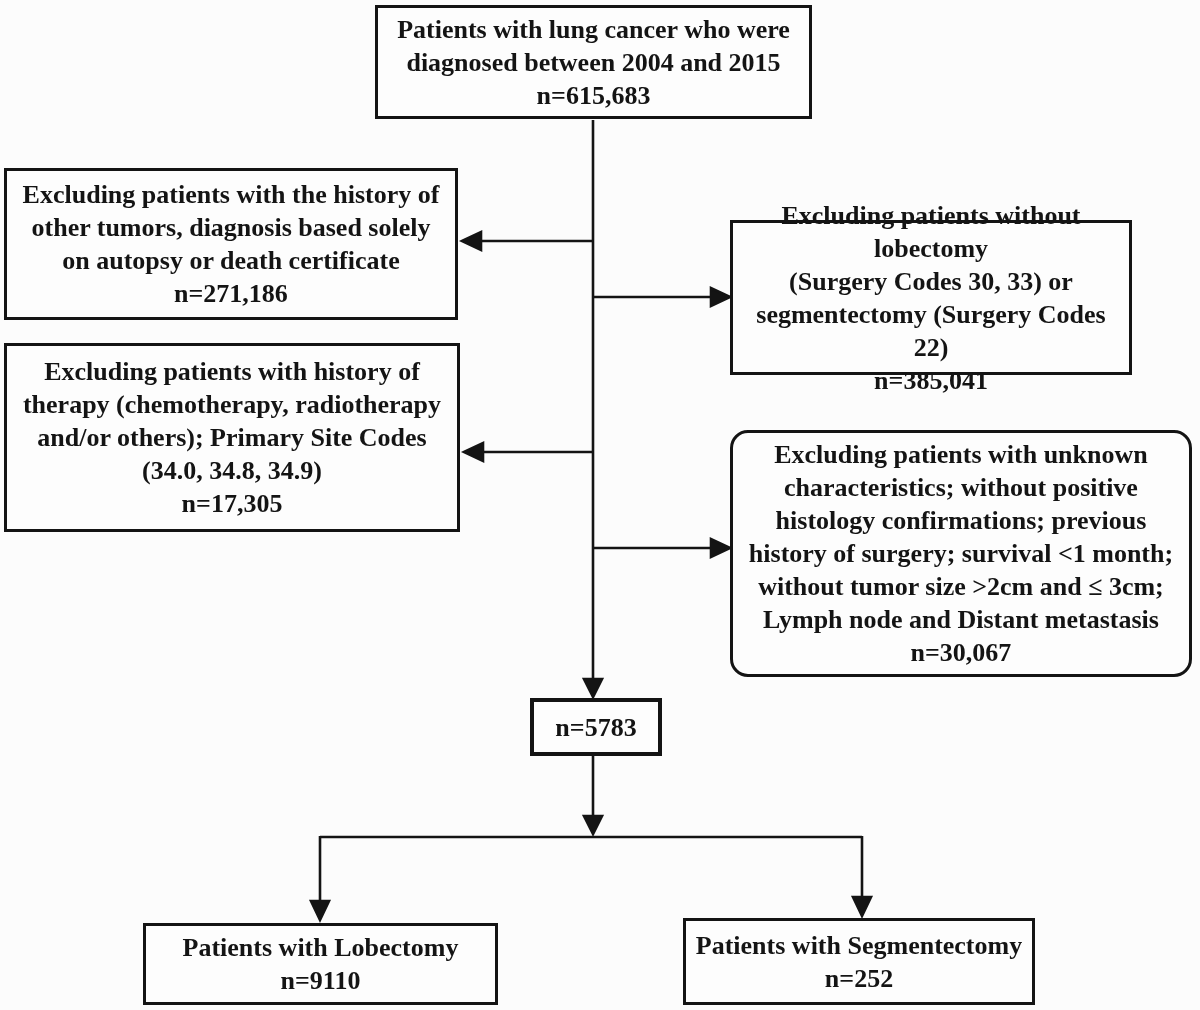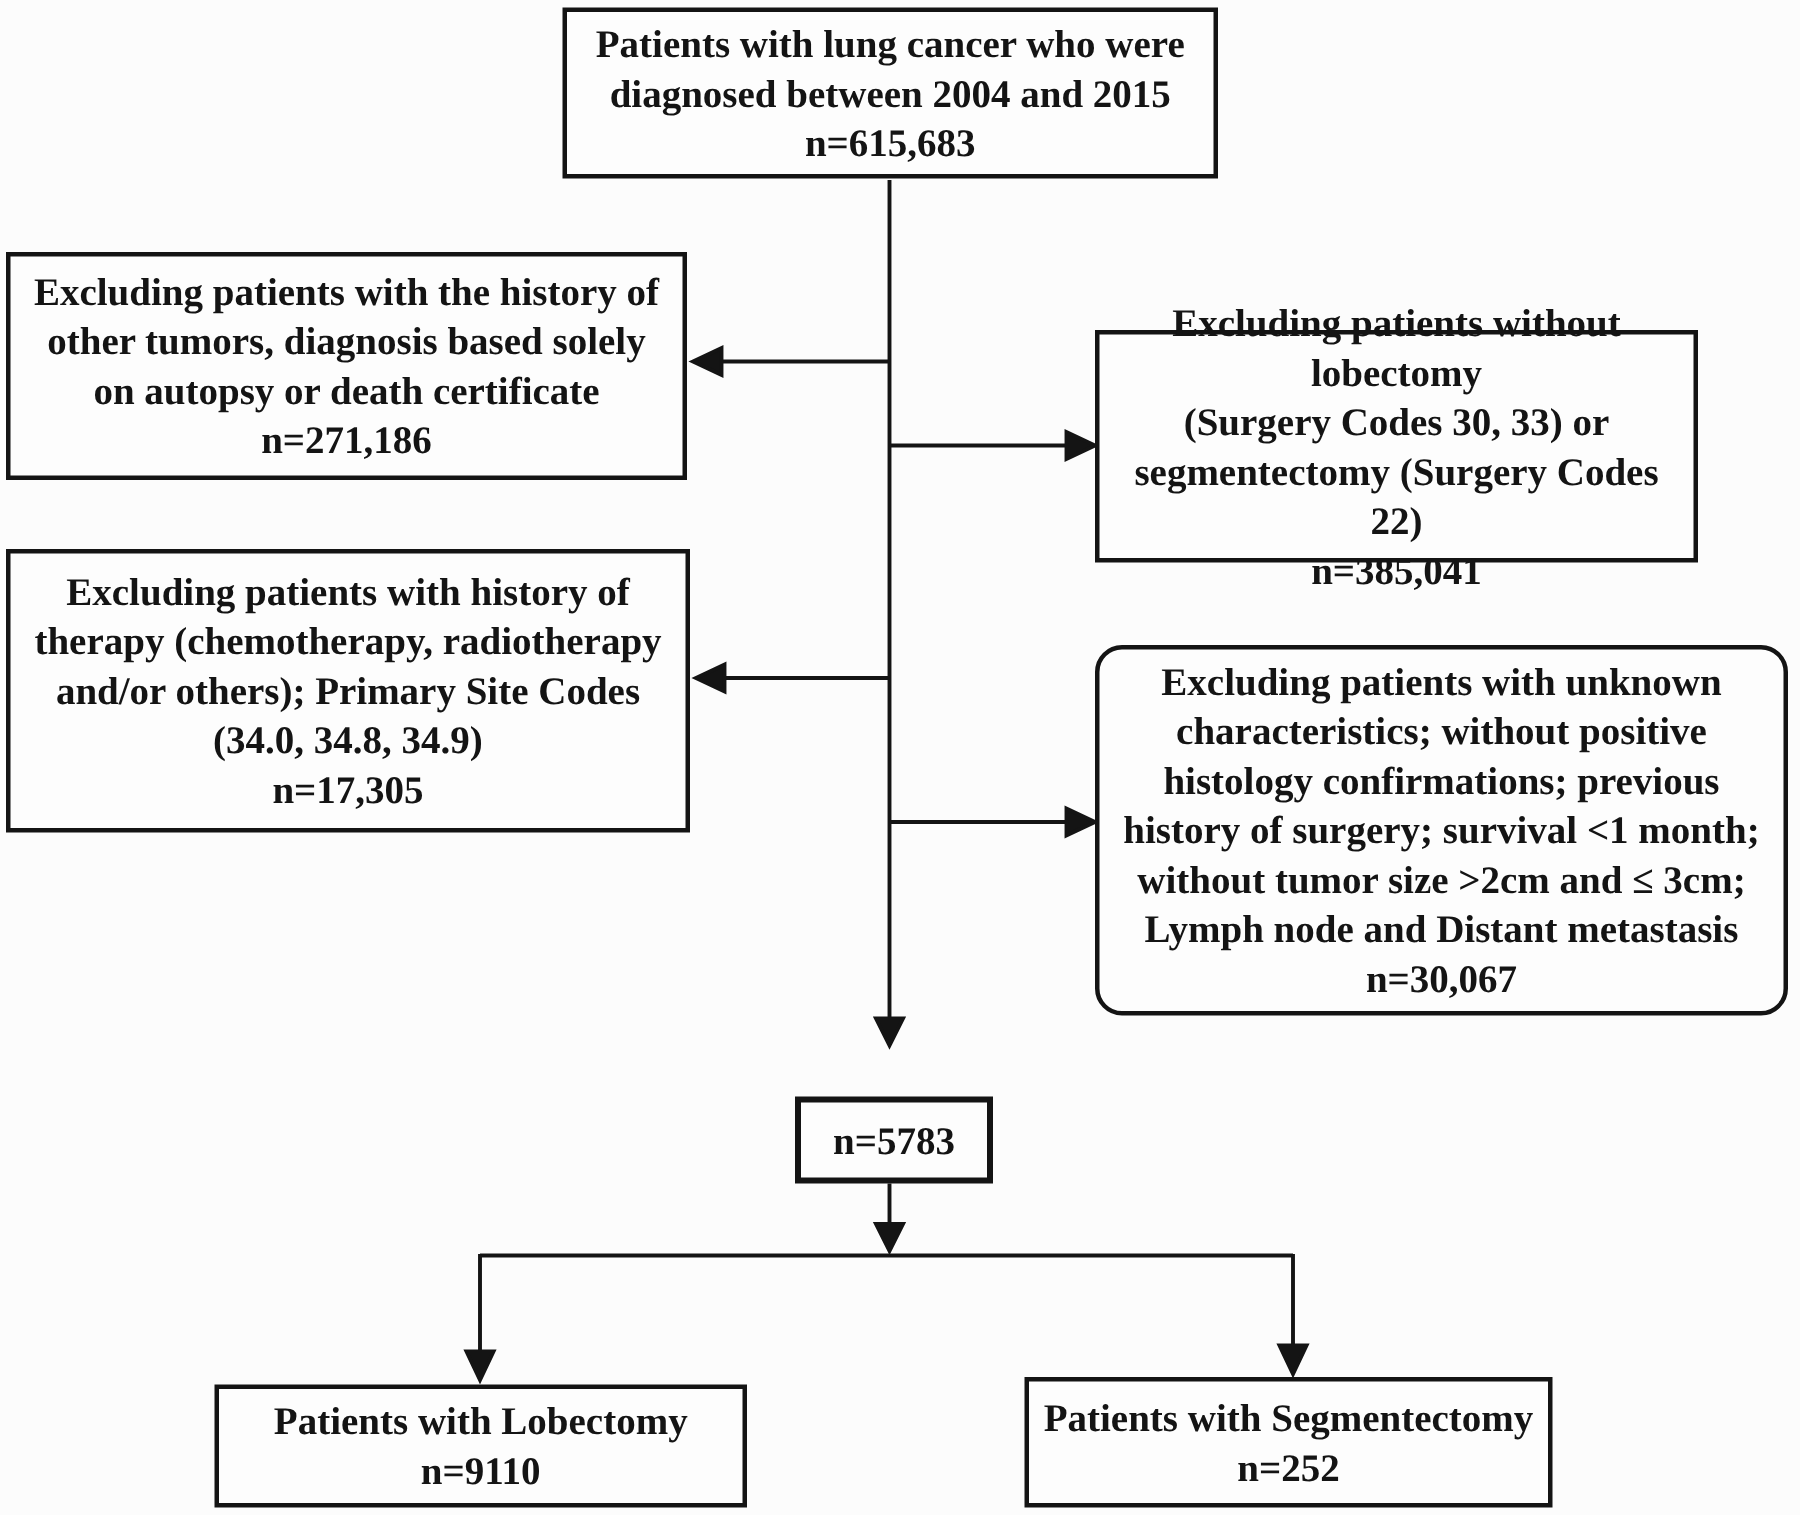--- a/index.html
+++ b/index.html
@@ -35,23 +35,23 @@
     text-align: center;
     white-space: pre-line;
     font-weight: bold;
     font-size: 26px;
     line-height: 33px;
     padding: 2px 6px;
   }
   #box-source        { left: 375px; top: 5px;   width: 437px; height: 114px; }
   #box-excl-tumors   { left: 4px;   top: 168px; width: 454px; height: 152px; }
   #box-excl-surgery  { left: 730px; top: 220px; width: 402px; height: 155px; }
-  #box-excl-therapy  { left: 4px;   top: 366px; width: 456px; height: 189px; text-align: center; }
+  #box-excl-therapy  { left: 4px;   top: 343px; width: 456px; height: 189px; text-align: center; }
   #box-excl-unknown  { left: 730px; top: 430px; width: 462px; height: 247px; border-radius: 18px; }
-  #box-cohort        { left: 530px; top: 698px; width: 132px; height: 58px; border-width: 4px; margin-top: 33px; }
+  #box-cohort        { left: 530px; top: 698px; width: 132px; height: 58px; border-width: 4px; }
   #box-lobectomy     { left: 143px; top: 923px; width: 355px; height: 82px; }
   #box-segmentectomy { left: 683px; top: 918px; width: 352px; height: 87px; }
 </style>
 </head>
 <body>
 
 <div class="stage">
 
   <svg class="connectors" viewBox="0 0 1200 1010">
     <g stroke="#141414" stroke-width="2.6" fill="#141414">

